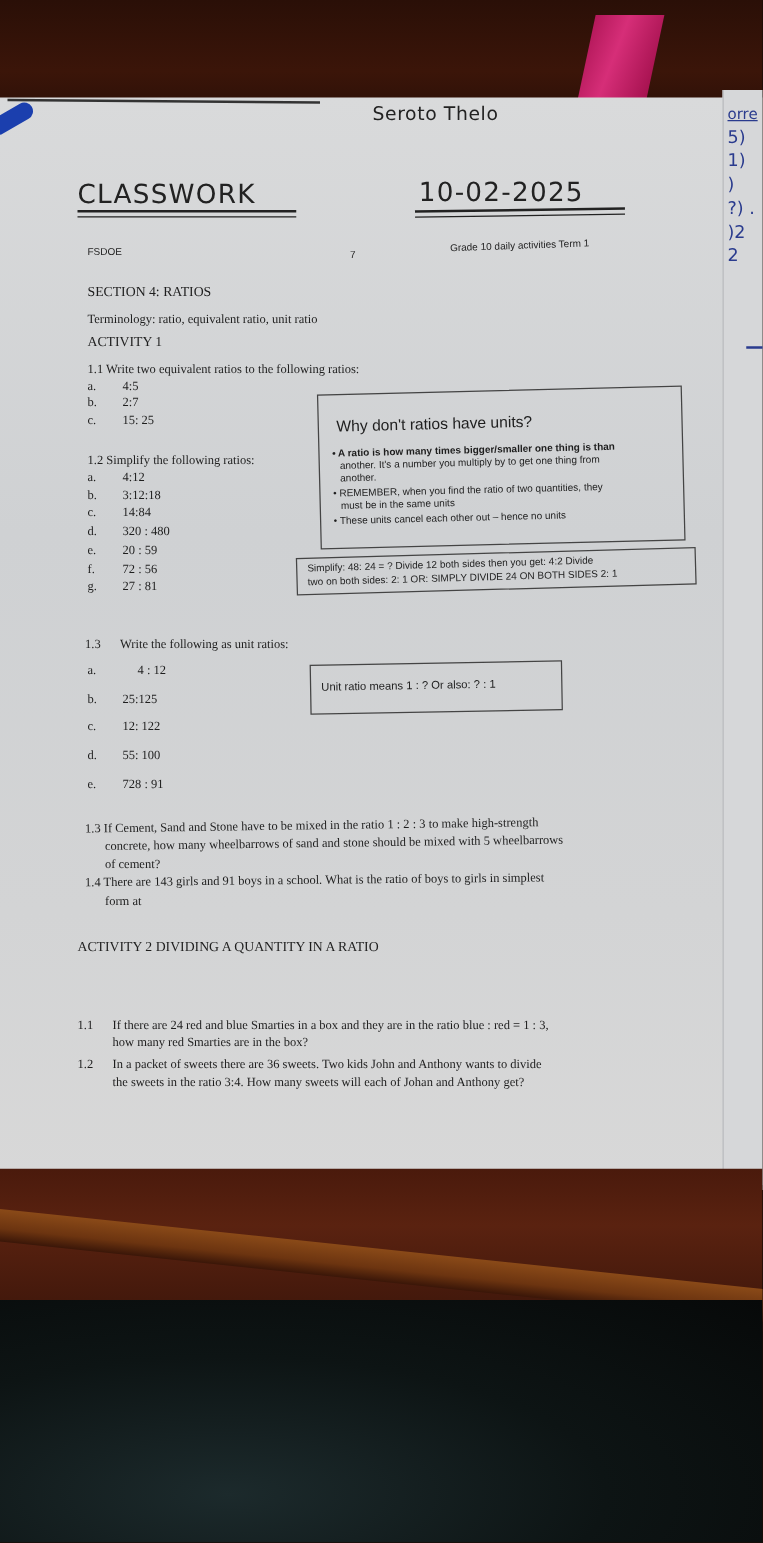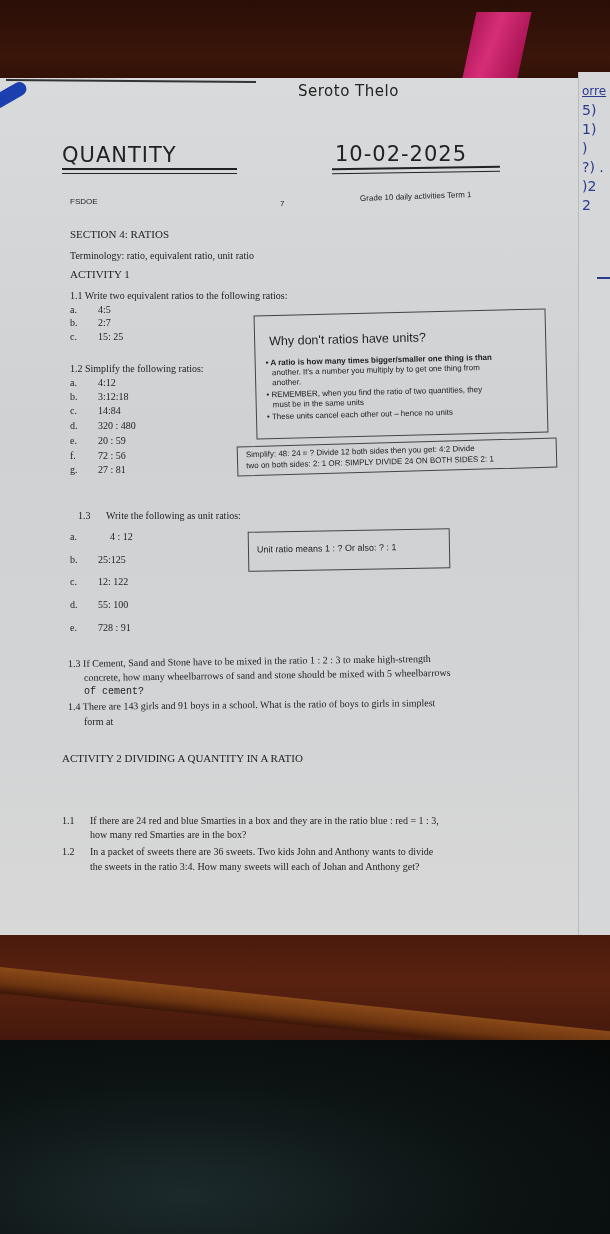--- a/index.html
+++ b/index.html
@@ -68,21 +68,21 @@
 <body>
 
 <div class="top-bg"></div>
 <div class="pink-folder"></div>
 <div class="paper"></div>
 <div class="paper-right"></div>
 <div class="pen-blue"></div>
 <div class="rule-top"></div>
 
 <div class="hand name">Seroto Thelo</div>
-<div class="hand classwork">QUANTITY</div>
+<div class="hand classwork">CLASSWORK</div>
 <div class="classwork-ul"></div>
 <div class="hand date">10-02-2025</div>
 <div class="date-ul"></div>
 
 <div class="margin-notes">
   <div style="text-decoration:underline;font-size:12px;">orre</div>
   <div>5)</div>
   <div>1)</div>
   <div>)</div>
   <div>?) .</div>
@@ -121,34 +121,34 @@
   <div class="t sans" style="left:10px;top:74px;font-size:8px;">• REMEMBER, when you find the ratio of two quantities, they</div>
   <div class="t sans" style="left:16px;top:84px;font-size:8px;">must be in the same units</div>
   <div class="t sans" style="left:10px;top:96px;font-size:8px;">• These units cancel each other out – hence no units</div>
 </div>
 
 <div class="box box-simplify">
   <div class="t sans" style="left:8px;top:3px;font-size:8px;">Simplify:  48: 24 = ?   Divide 12 both sides then you get:  4:2  Divide</div>
   <div class="t sans" style="left:8px;top:14px;font-size:8px;">two on both sides: 2: 1 OR: SIMPLY DIVIDE 24 ON BOTH SIDES  2: 1</div>
 </div>
 
-<div class="t" style="left:78px;top:510px;font-size:10px;"><span>1.3</span><span style="position:absolute;left:28px;">Write the following as unit ratios:</span></div>
+<div class="t" style="left:68px;top:510px;font-size:10px;"><span>1.3</span><span style="position:absolute;left:28px;">Write the following as unit ratios:</span></div>
 <div class="t" style="left:70px;top:531px;font-size:10px;"><span>a.</span><span style="position:absolute;left:40px;">4 : 12</span></div>
 <div class="t" style="left:70px;top:554px;font-size:10px;"><span>b.</span><span style="position:absolute;left:28px;">25:125</span></div>
 <div class="t" style="left:70px;top:576px;font-size:10px;"><span>c.</span><span style="position:absolute;left:28px;">12: 122</span></div>
 <div class="t" style="left:70px;top:599px;font-size:10px;"><span>d.</span><span style="position:absolute;left:28px;">55: 100</span></div>
 <div class="t" style="left:70px;top:622px;font-size:10px;"><span>e.</span><span style="position:absolute;left:28px;">728 : 91</span></div>
 
 <div class="box box-unit">
   <div class="t sans" style="left:8px;top:12px;font-size:9px;">Unit ratio means 1 : ?   Or also:   ? : 1</div>
 </div>
 
 <div class="t" style="left:68px;top:658px;font-size:10px;transform:rotate(-0.8deg);transform-origin:left;">1.3 If Cement, Sand and Stone have to be mixed in the ratio 1 : 2 : 3 to make high-strength</div>
 <div class="t" style="left:84px;top:672px;font-size:10px;transform:rotate(-0.8deg);transform-origin:left;">concrete, how many wheelbarrows of sand and stone should be mixed with 5 wheelbarrows</div>
-<div class="t" style="left:84px;top:686px;font-size:10px;font-family:Liberation Mono, monospace;">of cement?</div>
+<div class="t" style="left:84px;top:686px;font-size:10px;">of cement?</div>
 <div class="t" style="left:68px;top:701px;font-size:10px;transform:rotate(-0.6deg);transform-origin:left;">1.4 There are 143 girls and 91 boys in a school. What is the ratio of boys to girls in simplest</div>
 <div class="t" style="left:84px;top:716px;font-size:10px;">form at</div>
 
 <div class="t bold" style="left:62px;top:752px;font-size:11px;">ACTIVITY 2 DIVIDING A QUANTITY IN A RATIO</div>
 <div class="t" style="left:62px;top:815px;font-size:10px;"><span>1.1</span><span style="position:absolute;left:28px;">If there are 24 red and blue Smarties in a box and they are in the ratio  blue : red = 1 : 3,</span></div>
 <div class="t" style="left:90px;top:829px;font-size:10px;">how many red Smarties are in the box?</div>
 <div class="t" style="left:62px;top:846px;font-size:10px;"><span>1.2</span><span style="position:absolute;left:28px;">In a packet of sweets there are 36 sweets. Two kids John and Anthony wants to divide</span></div>
 <div class="t" style="left:90px;top:861px;font-size:10px;">the sweets in the ratio 3:4. How many sweets will each of Johan and Anthony get?</div>
 
 <div class="wood"></div>

